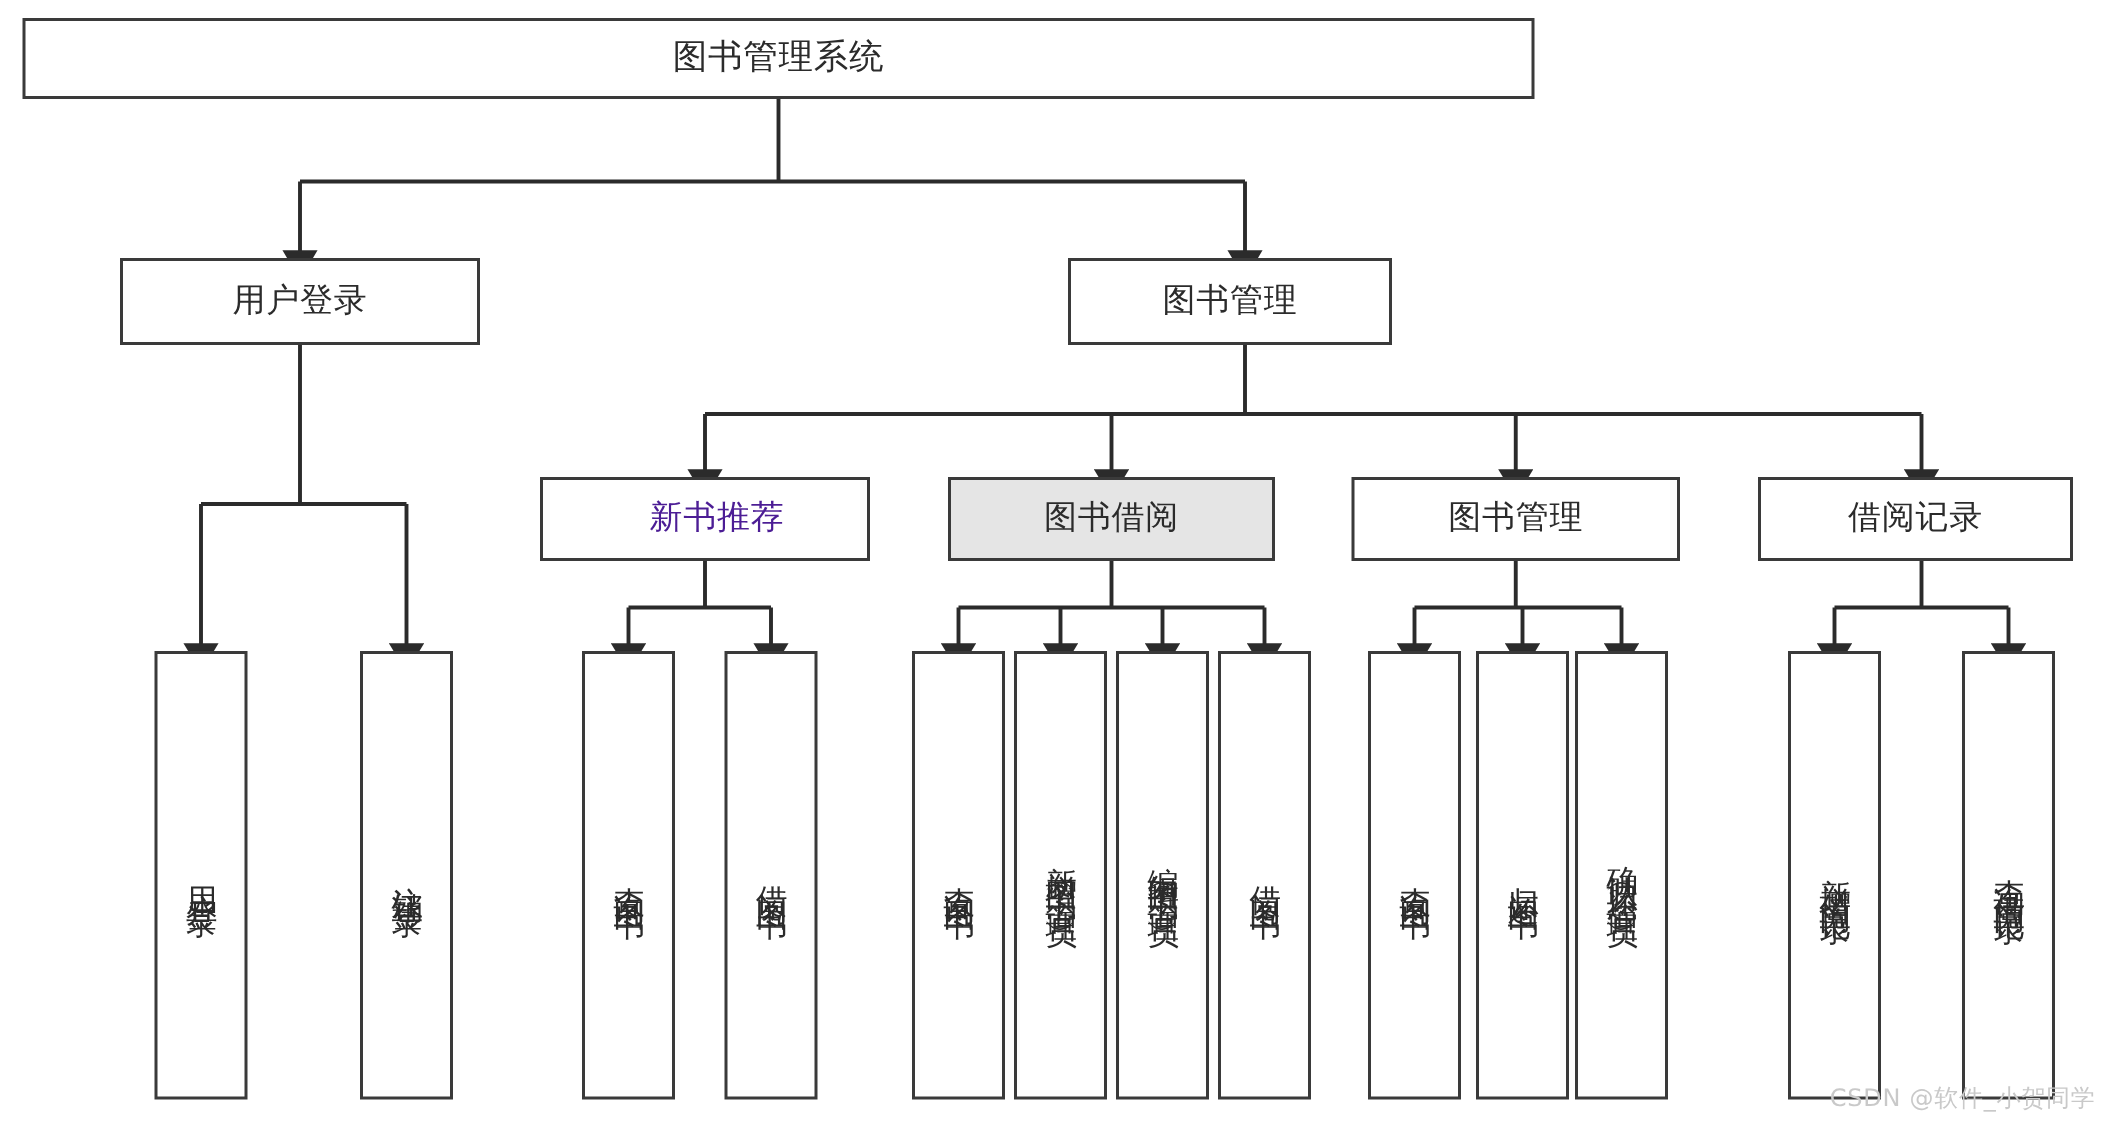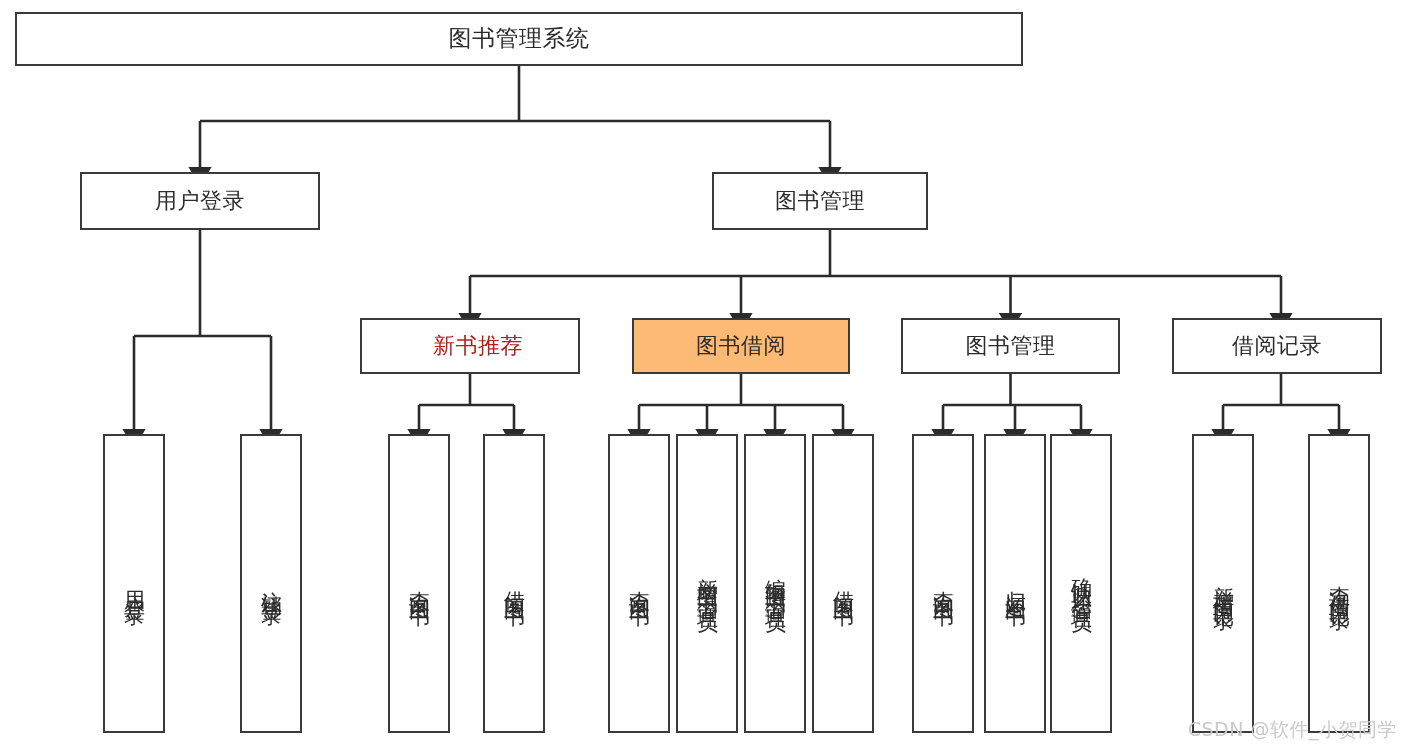--- a/index.html
+++ b/index.html
@@ -61,21 +61,21 @@
     line-height: 1.0;
     letter-spacing: 5px;
     white-space: normal;
     text-align: center;
     max-height: 100%;
   }
   #watermark {
     position: absolute;
     right: 8px;
     bottom: 4px;
-    font-size: 19px;
+    font-size: 16px;
     color: #c9c9c9;
     letter-spacing: 0.5px;
     user-select: none;
     white-space: nowrap;
   }
 </style>
 </head>
 <body>
 
 <div id="canvas">
@@ -126,23 +126,23 @@
       <div class="node root" style="left: 15px; top: 12px; width: 1008px; height: 54px; border-color: rgb(58, 58, 58); background: rgb(255, 255, 255);">
         <span class="label" style="color: rgb(43, 43, 43);">图书管理系统</span>
       </div>
       <div class="node level2" style="left: 80px; top: 172px; width: 240px; height: 58px; border-color: rgb(58, 58, 58); background: rgb(255, 255, 255);">
         <span class="label" style="color: rgb(43, 43, 43);">用户登录</span>
       </div>
       <div class="node level2" style="left: 712px; top: 172px; width: 216px; height: 58px; border-color: rgb(58, 58, 58); background: rgb(255, 255, 255);">
         <span class="label" style="color: rgb(43, 43, 43);">图书管理</span>
       </div>
       <div class="node level3" style="left: 360px; top: 318px; width: 220px; height: 56px; border-color: rgb(58, 58, 58); background: rgb(255, 255, 255);">
-        <span class="label" style="color: #b91c1c; margin-left: 16px;">新书推荐</span>
+        <span class="label" style="color: #4c1d95; margin-left: 16px;">新书推荐</span>
       </div>
-      <div class="node level3" style="left: 632px; top: 318px; width: 218px; height: 56px; border-color: rgb(58, 58, 58); background: #fdba74;">
+      <div class="node level3" style="left: 632px; top: 318px; width: 218px; height: 56px; border-color: rgb(58, 58, 58); background: #e5e5e5;">
         <span class="label" style="color: rgb(43, 43, 43);">图书借阅</span>
       </div>
       <div class="node level3" style="left: 901px; top: 318px; width: 219px; height: 56px; border-color: rgb(58, 58, 58); background: rgb(255, 255, 255);">
         <span class="label" style="color: rgb(43, 43, 43);">图书管理</span>
       </div>
       <div class="node level3" style="left: 1172px; top: 318px; width: 210px; height: 56px; border-color: rgb(58, 58, 58); background: rgb(255, 255, 255);">
         <span class="label" style="color: rgb(43, 43, 43);">借阅记录</span>
       </div>
       <div class="node leaf" style="left: 103px; top: 434px; width: 62px; height: 299px; border-color: rgb(58, 58, 58); background: rgb(255, 255, 255);">
         <span class="label" style="color: rgb(43, 43, 43);">用户登录</span>

